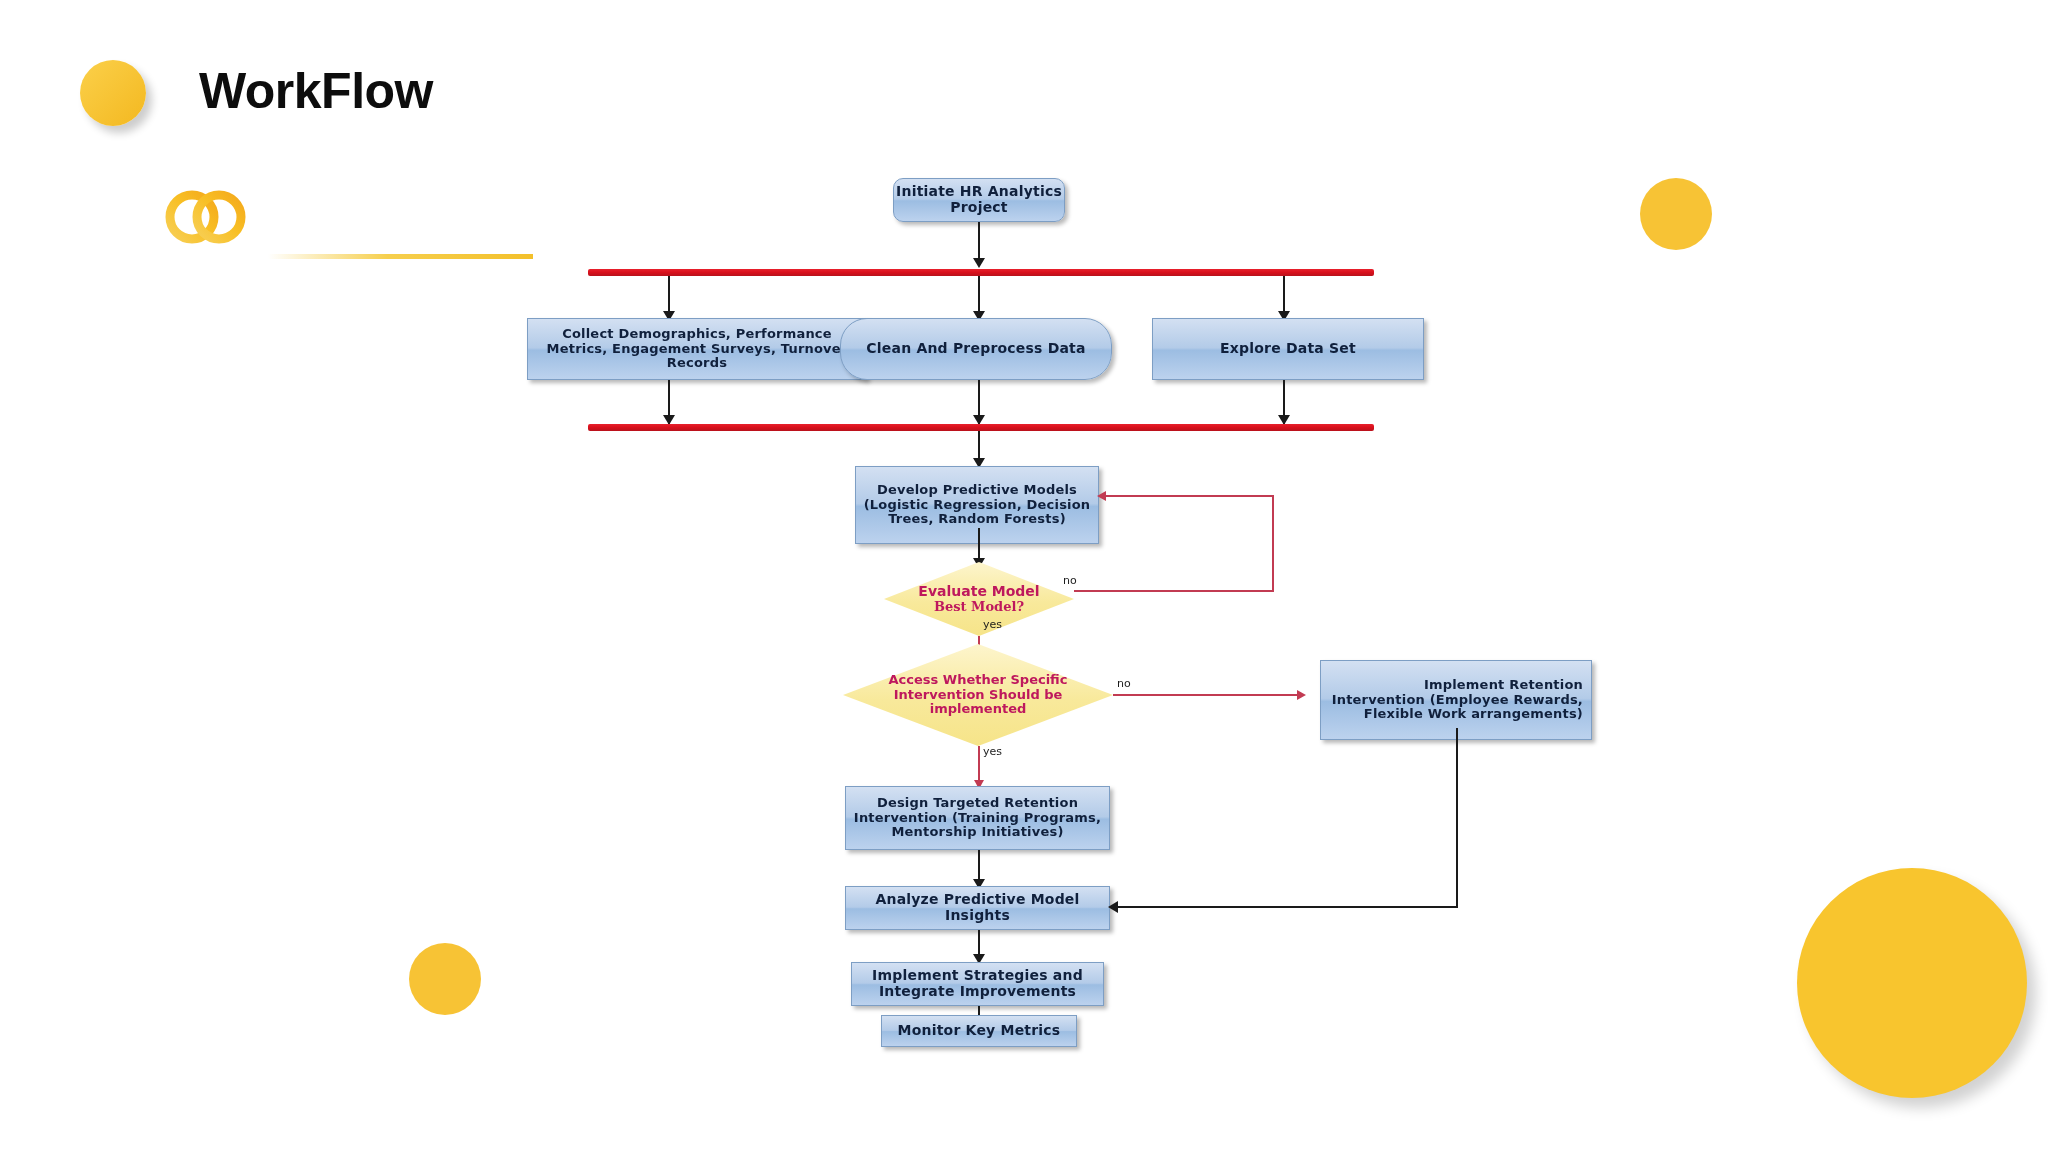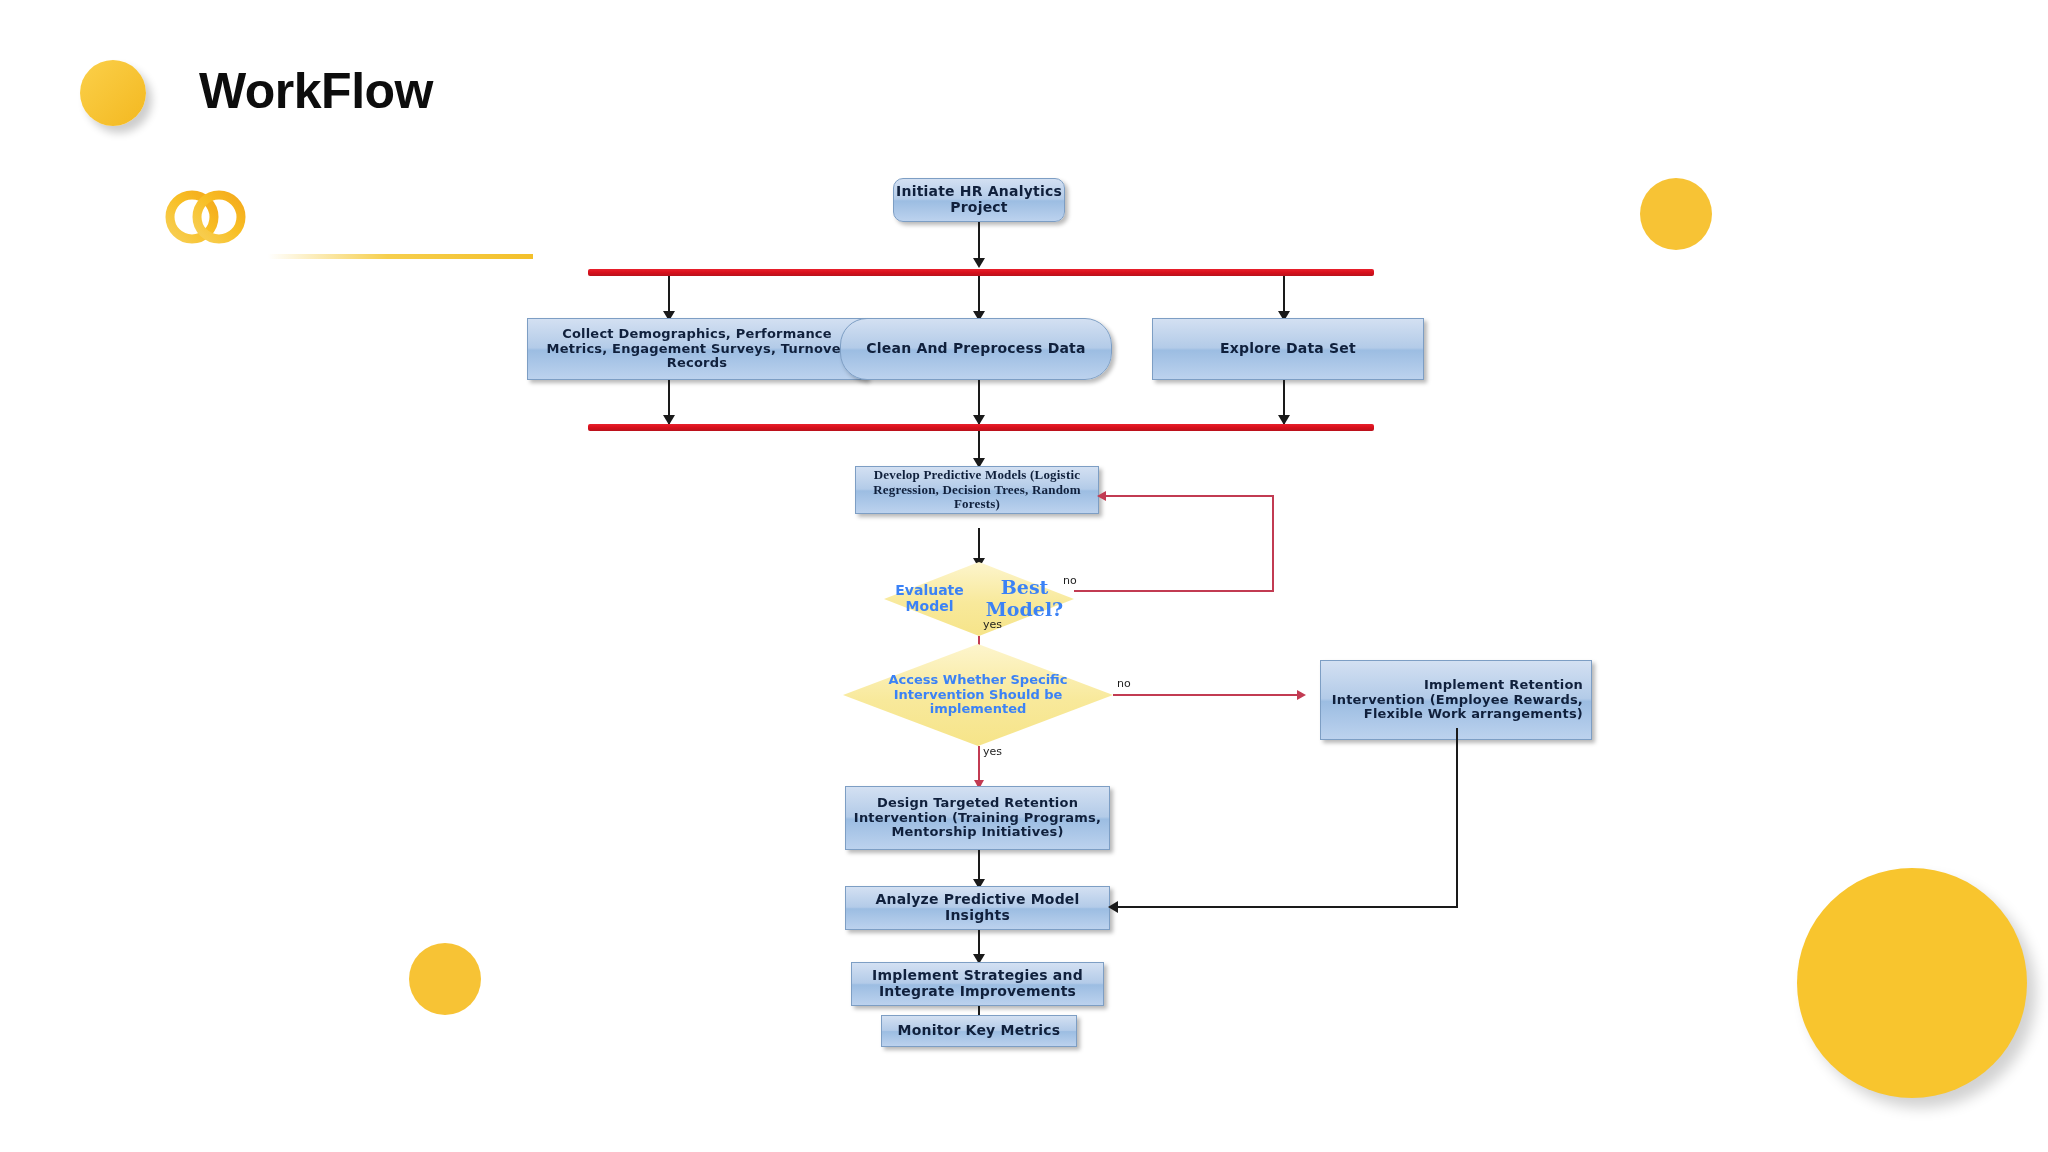--- a/index.html
+++ b/index.html
@@ -105,33 +105,33 @@
     left: 0; top: 0;
     width: 100%; height: 100%;
     background: linear-gradient(to bottom, #fdf5cd 0%, #f8e99b 55%, #f6e489 100%);
     clip-path: polygon(50% 0%, 100% 50%, 50% 100%, 0% 50%);
   }
   .node-decision-text {
     position: absolute;
     left: 0; top: 0;
     width: 100%; height: 100%;
     display: flex;
-    flex-direction: row;
+    flex-direction: column;
     align-items: center;
     justify-content: center;
     text-align: center;
-    color: #3b82f6;
+    color: #be185d;
     font-weight: 700;
     font-family: "DejaVu Sans", sans-serif;
     line-height: 1.14;
   }
   .decision-sub {
     font-family: "DejaVu Serif", serif;
     font-weight: 700;
-    font-size: 19px;
+    font-size: 13px;
   }
 
   
   .conn {
     position: absolute;
     background: #1a1a1a;
   }
   .conn-red {
     position: absolute;
     background: #c23b52;
@@ -240,21 +240,21 @@
   <div class="conn" style="left:978px; top:380px; width:2px; height:45px;"></div>
   <div class="arrow-down" style="left:973px; top:415px;"></div>
   <div class="conn" style="left:1283px; top:380px; width:2px; height:45px;"></div>
   <div class="arrow-down" style="left:1278px; top:415px;"></div>
 
   <div class="bar-red" style="left:588px; top:424px; width:786px;"></div>
 
   <div class="conn" style="left:978px; top:431px; width:2px; height:36px;"></div>
   <div class="arrow-down" style="left:973px; top:458px;"></div>
 
-  <div class="node node-process" style="left:855px; top:466px; width:244px; height:48px; font-size:13px; padding:0 6px;font-family:Liberation Serif, serif;">
+  <div class="node node-process" style="left:855px; top:466px; width:244px; height:78px; font-size:13px; padding:0 6px;">
     <span>Develop Predictive Models (Logistic Regression, Decision Trees, Random Forests)</span>
   </div>
 
   <div class="conn" style="left:978px; top:528px; width:2px; height:38px;"></div>
   <div class="arrow-down" style="left:973px; top:558px;"></div>
 
   <div class="node-decision-wrap" style="left:884px; top:562px; width:190px; height:74px;">
     <div class="node-decision-shape"></div>
     <div class="node-decision-text" style="font-size:14px;">
       <span>Evaluate Model</span>

